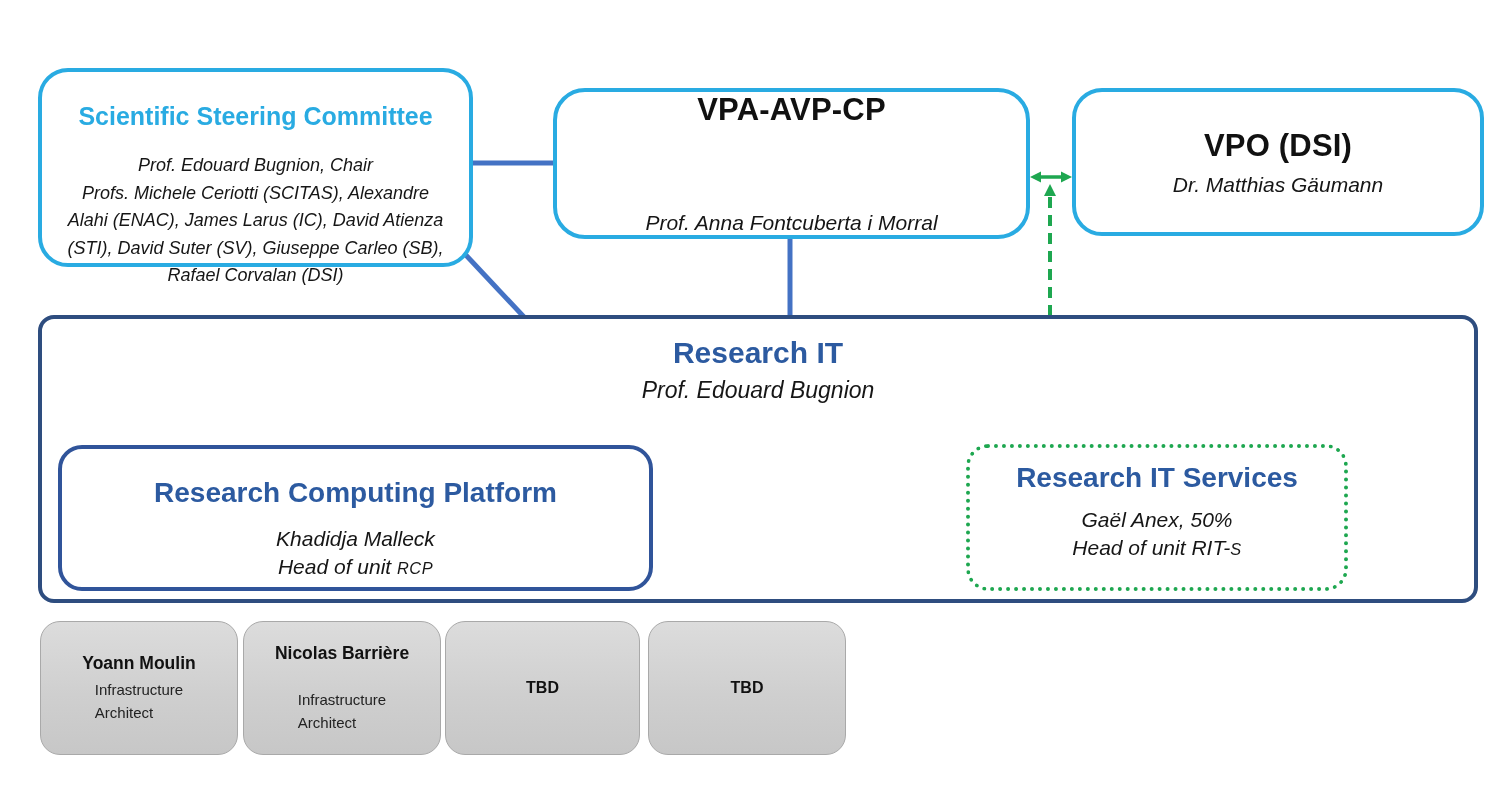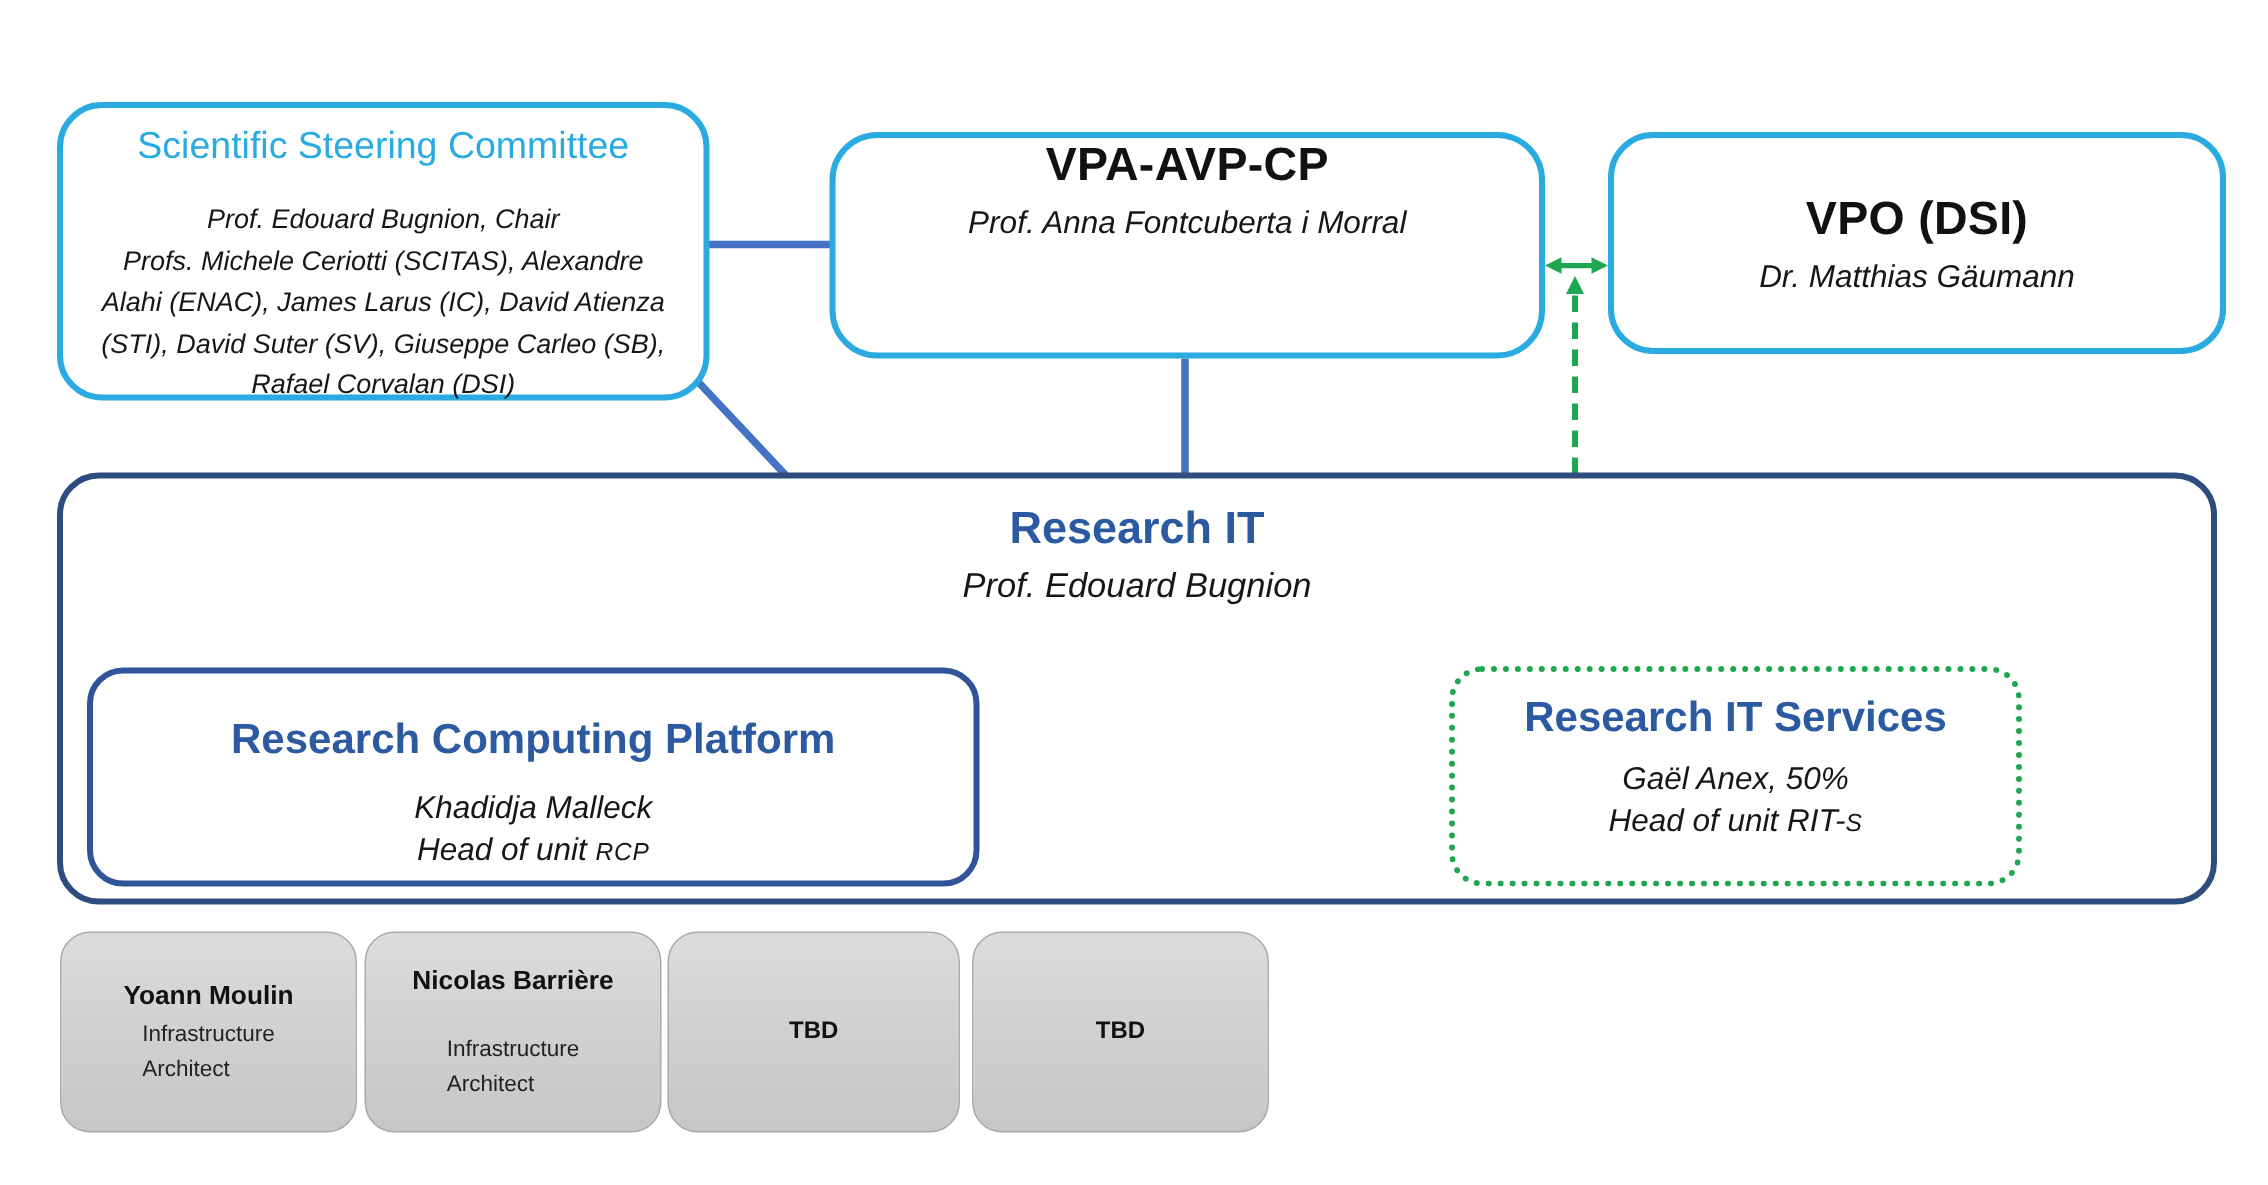--- a/index.html
+++ b/index.html
@@ -7,32 +7,32 @@
     position:relative;width:1512px;height:790px;background:#ffffff;overflow:hidden;
     font-family:"Liberation Sans",sans-serif;color:#1a1a1a;
   }
   .box{position:absolute;background:#ffffff;box-sizing:border-box;text-align:center;}
   .italic{font-style:italic;}
   .pre{white-space:pre-line;}
 
   
   .ssc{left:38px;top:68px;width:435px;height:199px;border:4px solid #29ABE2;border-radius:30px;
        display:flex;flex-direction:column;align-items:center;padding:10px 8px 6px 8px;}
-  .ssc-title{color:#29ABE2;font-weight:normal;font-size:25px;line-height:30px;margin-bottom:9px;}
+  .ssc-title{color:#29ABE2;font-weight:bold;font-size:25px;line-height:30px;margin-bottom:9px;margin-top:19px;}
   .ssc-body{font-size:18px;line-height:27.5px;color:#161616;margin-top:12px;}
 
   .vpa{left:553px;top:88px;width:477px;height:151px;border:4px solid #29ABE2;border-radius:32px;
-       display:flex;flex-direction:column;align-items:center;justify-content:flex-start;gap:9px;}
+       display:flex;flex-direction:column;align-items:center;justify-content:space-between;gap:9px;}
   .vpo{left:1072px;top:88px;width:412px;height:148px;border:4px solid #29ABE2;border-radius:30px;
        display:flex;flex-direction:column;align-items:center;justify-content:center;gap:9px;}
   .big-title{font-weight:bold;font-size:31px;color:#111;letter-spacing:0.2px;}
   .subtitle{font-size:21px;color:#161616;}
 
   
-  .rit{left:38px;top:315px;width:1440px;height:288px;border:4px solid #2E4D7F;border-radius:28px;}
+  .rit{left:38px;top:315px;width:1440px;height:288px;border:4px solid #2E4D7F;border-radius:16px;}
   .rit-title{margin-top:17px;font-weight:bold;font-size:30px;color:#2C5AA0;}
   .rit-sub{margin-top:7px;font-size:23px;color:#161616;}
 
   .rcp{left:58px;top:445px;width:595px;height:146px;border:4px solid #30549A;border-radius:24px;
        display:flex;flex-direction:column;align-items:center;padding-top:28px;}
   .rcp-title{font-weight:bold;font-size:28px;color:#2C5AA0;margin-bottom:16px;}
   .person-line{font-size:21px;line-height:28px;color:#161616;}
   .unit{font-size:0.78em;letter-spacing:0.5px;}
 
   .rits{left:966px;top:444px;width:382px;height:147px;border:4px dotted #1EA750;border-radius:22px;

